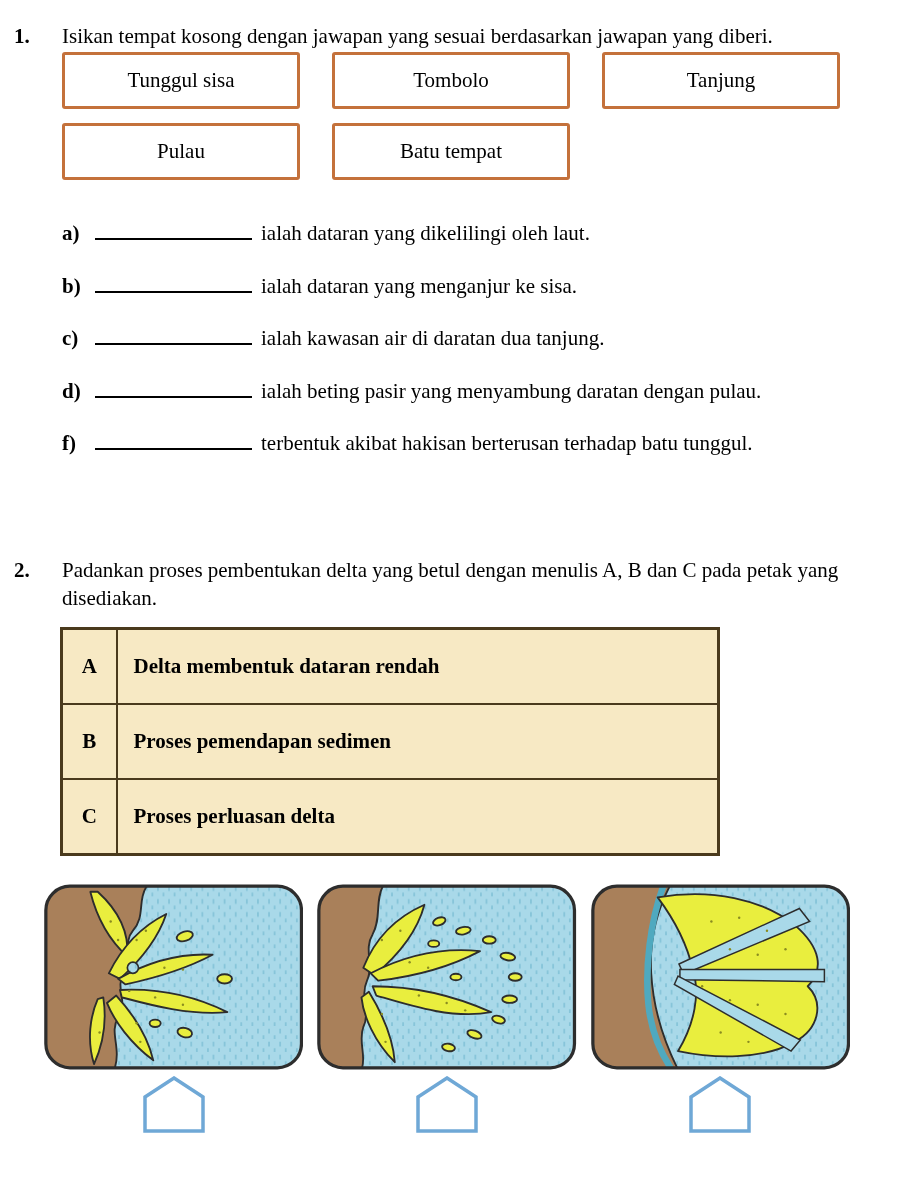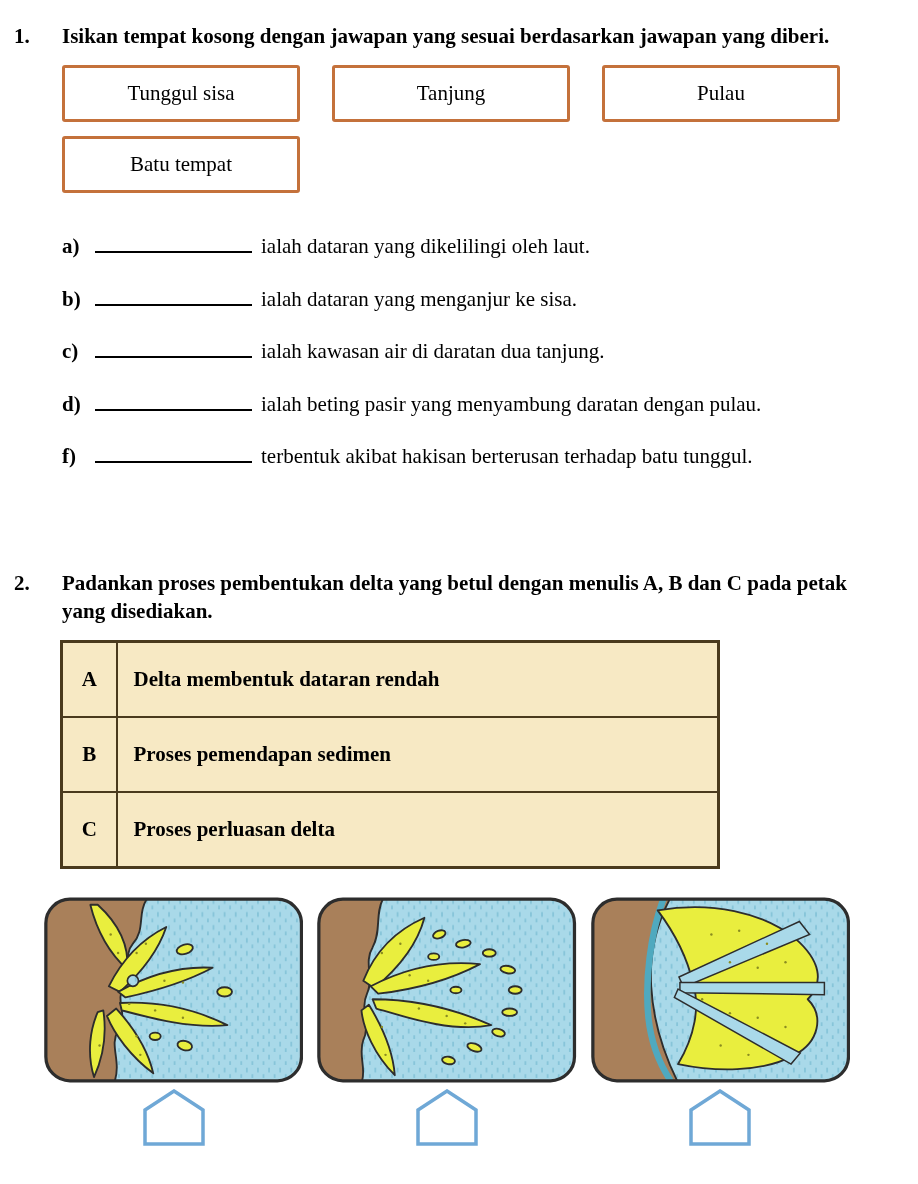--- a/index.html
+++ b/index.html
@@ -12,23 +12,23 @@
     --delta-yellow:#e9ee3e;
     --outline:#2d2d2d;
     --answer-border:#6fa8d6;
   }
   *{margin:0;padding:0;box-sizing:border-box;}
   html,body{background:#fff;}
   body{width:918px;min-height:1184px;font-family:"Liberation Serif",serif;color:#000;}
   .page{padding:22px 38px 30px 14px;}
   .q-row{display:flex;align-items:flex-start;}
   .q-num{flex:0 0 48px;font-weight:bold;font-size:21px;line-height:1.35;}
-  .q-instruction{font-weight:bold;font-size:21px;line-height:1.35;max-width:790px;}
+  .q-instruction{font-weight:normal;font-size:21px;line-height:1.35;max-width:790px;}
   .q1-body{margin-left:48px;}
-  .word-bank{margin-top:15px;display:grid;grid-template-columns:repeat(3,1fr);gap:14px 32px;width:778px;}
+  .word-bank{margin-top:2px;display:grid;grid-template-columns:repeat(3,1fr);gap:14px 32px;width:778px;}
   .wb-box{border:3px solid var(--wb-border);border-radius:3px;height:57px;display:flex;align-items:center;justify-content:center;font-size:21px;background:#fff;}
   .blanks{margin-top:38px;}
   .blank-row{font-size:21px;margin-bottom:21px;line-height:1.5;}
   .blank-label{font-weight:bold;display:inline-block;width:33px;}
   .blank-line{display:inline-block;width:157px;border-bottom:2px solid #000;margin-right:9px;}
   .section2{margin-top:96px;}
   .match-table{margin:14px 0 0 46px;width:660px;border-collapse:collapse;background:var(--table-bg);border:3px solid var(--table-border);}
   .match-table td{border:2px solid var(--table-border);font-weight:bold;font-size:21px;padding:24px 16px;height:54px;}
   .match-table td.letter{width:55px;text-align:center;padding:13px 6px;}
   .diagrams{margin:22px 30px 0 30px;display:flex;gap:14px;}
@@ -43,20 +43,21 @@
 
   <section>
     <div class="q-row">
       <span class="q-num">1.</span>
       <p class="q-instruction">Isikan tempat kosong dengan jawapan yang sesuai berdasarkan jawapan yang diberi.</p>
     </div>
 
     <div class="q1-body">
       <div class="word-bank">
         <div class="wb-box">Tunggul sisa</div>
+        <div class="wb-box">Tombolo</div>
         <div class="wb-box">Tanjung</div>
         <div class="wb-box">Pulau</div>
         <div class="wb-box">Batu tempat</div>
       </div>
 
       <div class="blanks">
         <p class="blank-row">
           <span class="blank-label">a)</span><span class="blank-line"></span><span>ialah dataran yang dikelilingi oleh laut.</span>
         </p>
         <p class="blank-row">

